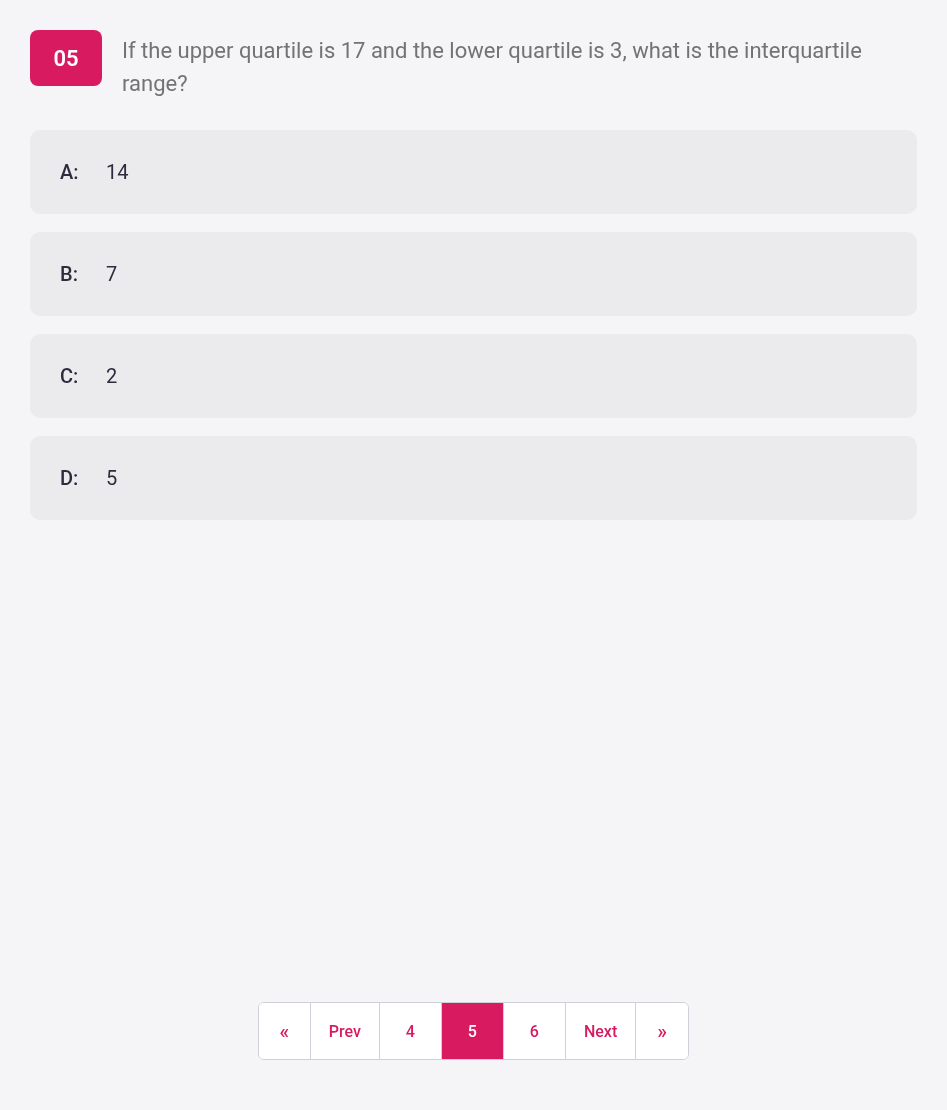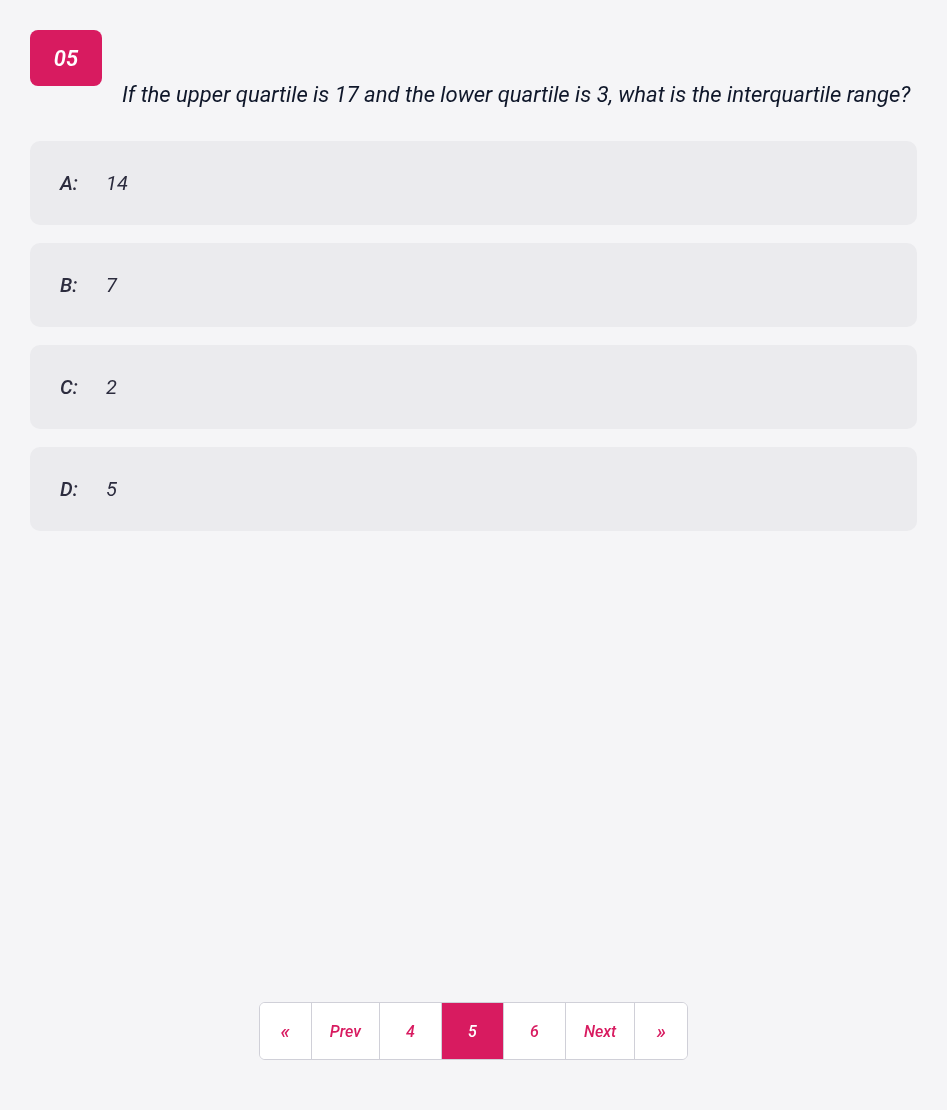--- a/index.html
+++ b/index.html
@@ -17,21 +17,20 @@
       flex-direction: column;
       align-items: stretch;
     }
 
     .page-container {
       background-color: #f5f5f7;
       padding: 30px 30px 30px 30px;
       flex: 1;
       display: flex;
       flex-direction: column;
-      font-style: italic;
     }
 
     .question-header {
       display: flex;
       align-items: flex-start;
       gap: 20px;
       margin-bottom: 30px;
     }
 
     .question-number-badge {
@@ -43,24 +42,23 @@
       min-width: 72px;
       height: 56px;
       display: flex;
       align-items: center;
       justify-content: center;
       flex-shrink: 0;
     }
 
     .question-text {
       font-size: 22px;
-      color: #0f172a;
+      color: #737373;
       line-height: 1.5;
       padding-top: 4px;
-      margin-top: 44px;
     }
 
     .answer-option {
       background-color: #ebebee;
       border-radius: 10px;
       padding: 30px 30px;
       margin-bottom: 18px;
       cursor: pointer;
       transition: background-color 0.15s;
       display: flex;

